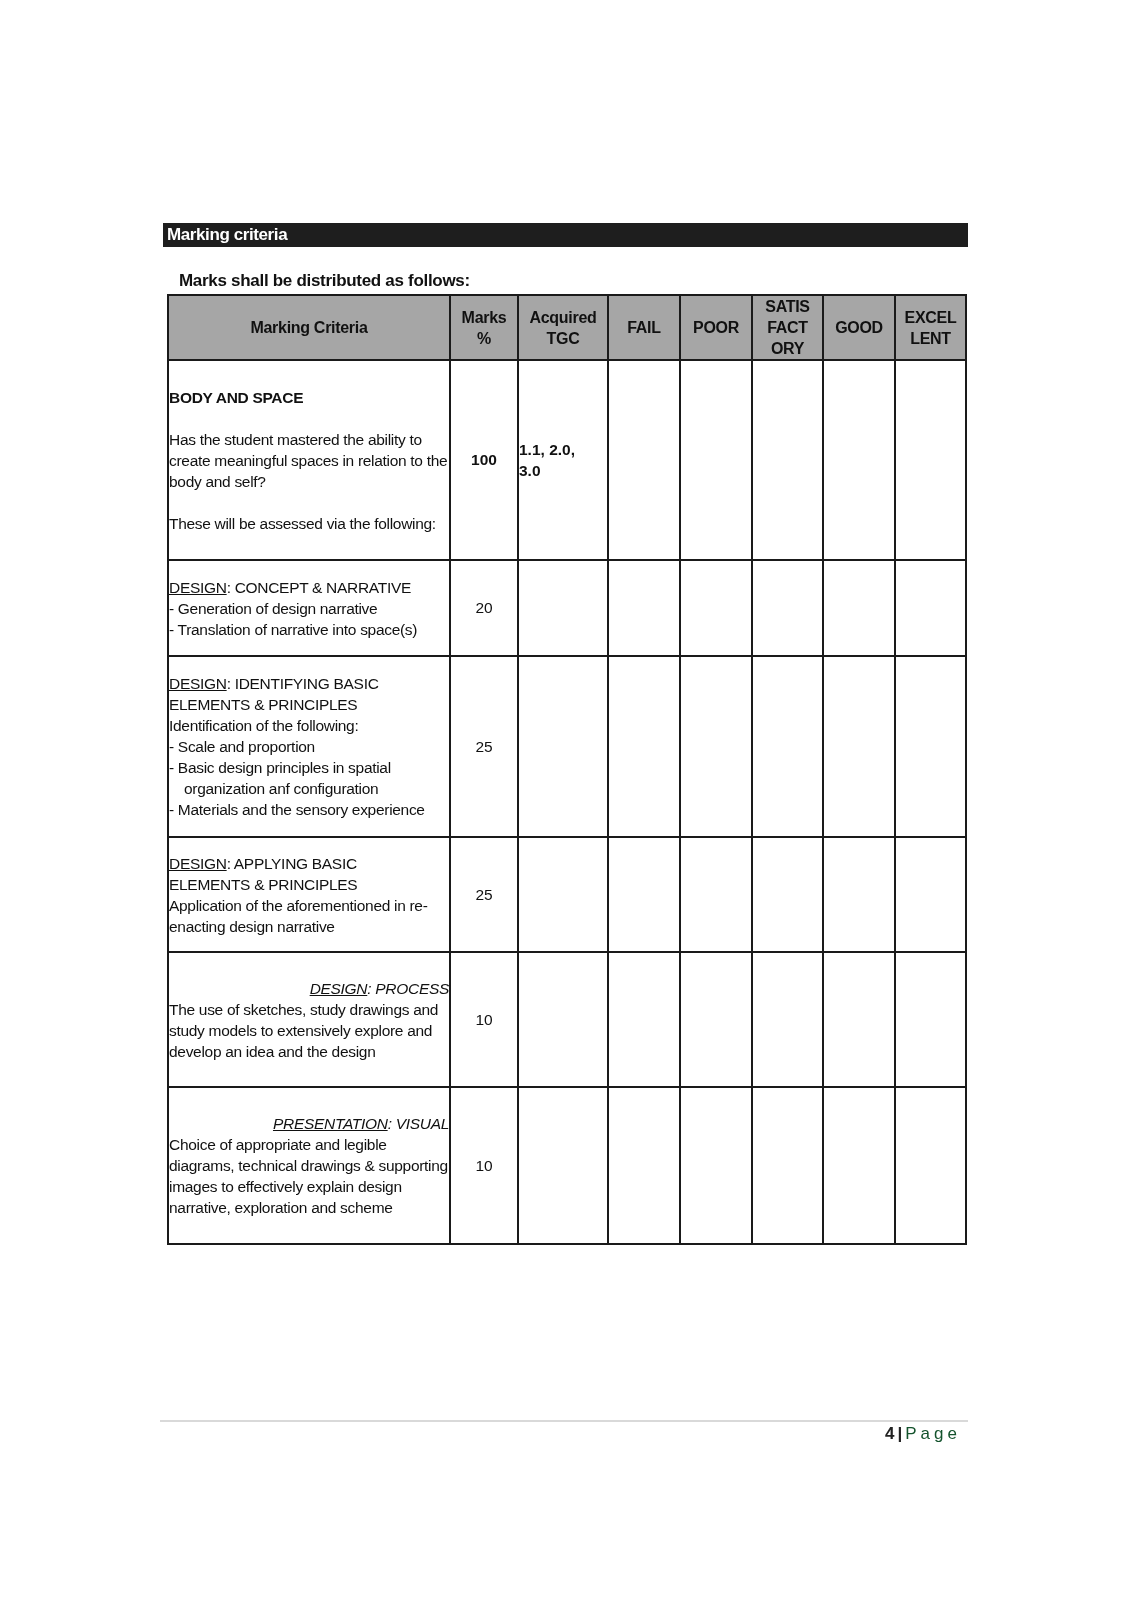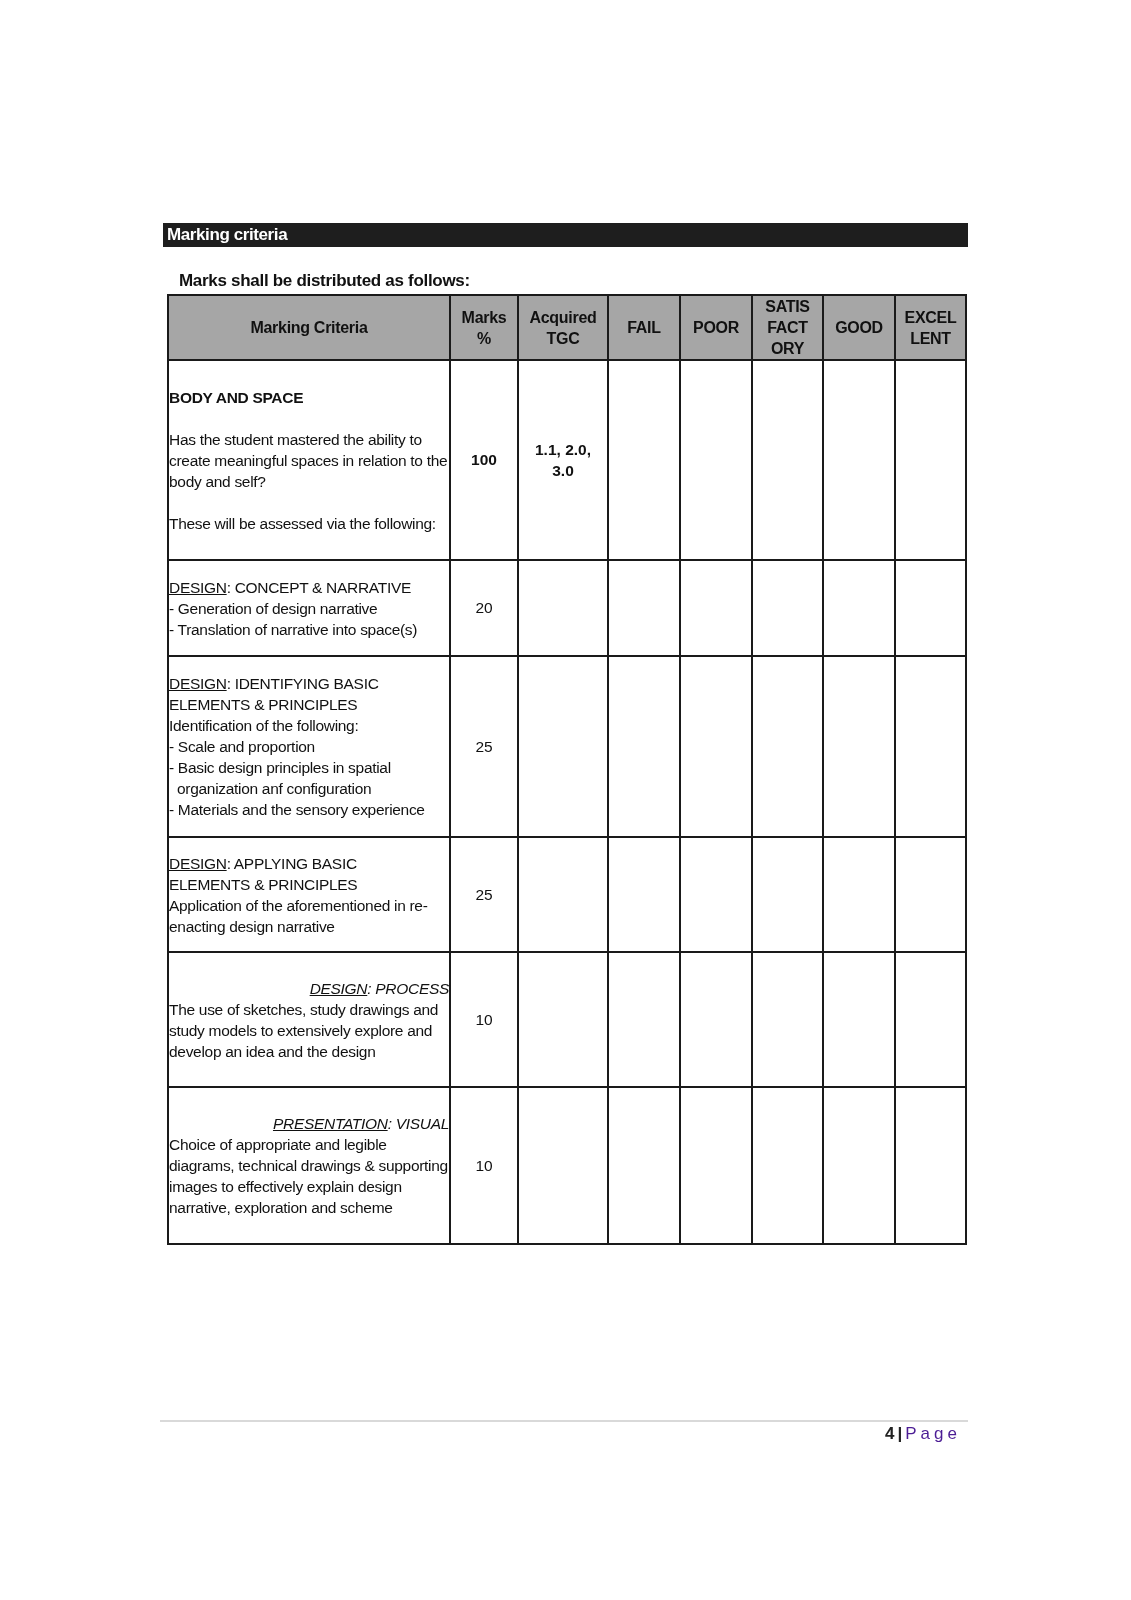--- a/index.html
+++ b/index.html
@@ -13,32 +13,32 @@
            letter-spacing: -0.3px; }
   table.crit { position: absolute; left: 167px; top: 294px; border-collapse: collapse;
                table-layout: fixed; }
   table.crit td, table.crit th { border: 2px solid #1a1a1a; padding: 0; vertical-align: middle; }
   table.crit th { background: #a6a6a6; font-weight: bold; font-size: 16px; line-height: 21px;
                   text-align: center; letter-spacing: -0.3px; }
   td.crit-cell { padding: 8px 8px 8px 8px; font-size: 15.5px; line-height: 21px;
                  vertical-align: middle; letter-spacing: -0.3px; }
   td.marks { text-align: center; font-size: 15.5px; }
   td.marks.bold, td.tgc { font-weight: bold; }
-  td.tgc { text-align: center; font-size: 15.5px; line-height: 21px; }
+  td.tgc { font-size: 15.5px; line-height: 21px; }
   .crit-title { display: block; }
   .u { text-decoration: underline; }
   .it { font-style: italic; text-align: right; }
   .b { font-weight: bold; }
   .gap { display: block; height: 21px; }
-  .indent { padding-left: 8px; display: block; }
+  .indent { padding-left: 15px; display: block; }
   .footer-rule { position: absolute; left: 160px; top: 1420px; width: 808px; height: 2px; background: #d9d9d9; }
   .footer { position: absolute; left: 885px; top: 1424px; font-size: 17px; color: #222; }
   .footer .num { font-weight: bold; }
   .footer .sep { font-weight: bold; margin: 0 3px; }
-  .footer .pg { color: #4c1d95; letter-spacing: 4px; }
+  .footer .pg { color: #14532d; letter-spacing: 4px; }
 </style>
 </head>
 <body>
 
 <div class="section-bar">Marking criteria</div>
 <div class="intro">Marks shall be distributed as follows:</div>
 
 <table class="crit">
   <colgroup>
     <col style="width:282px">

